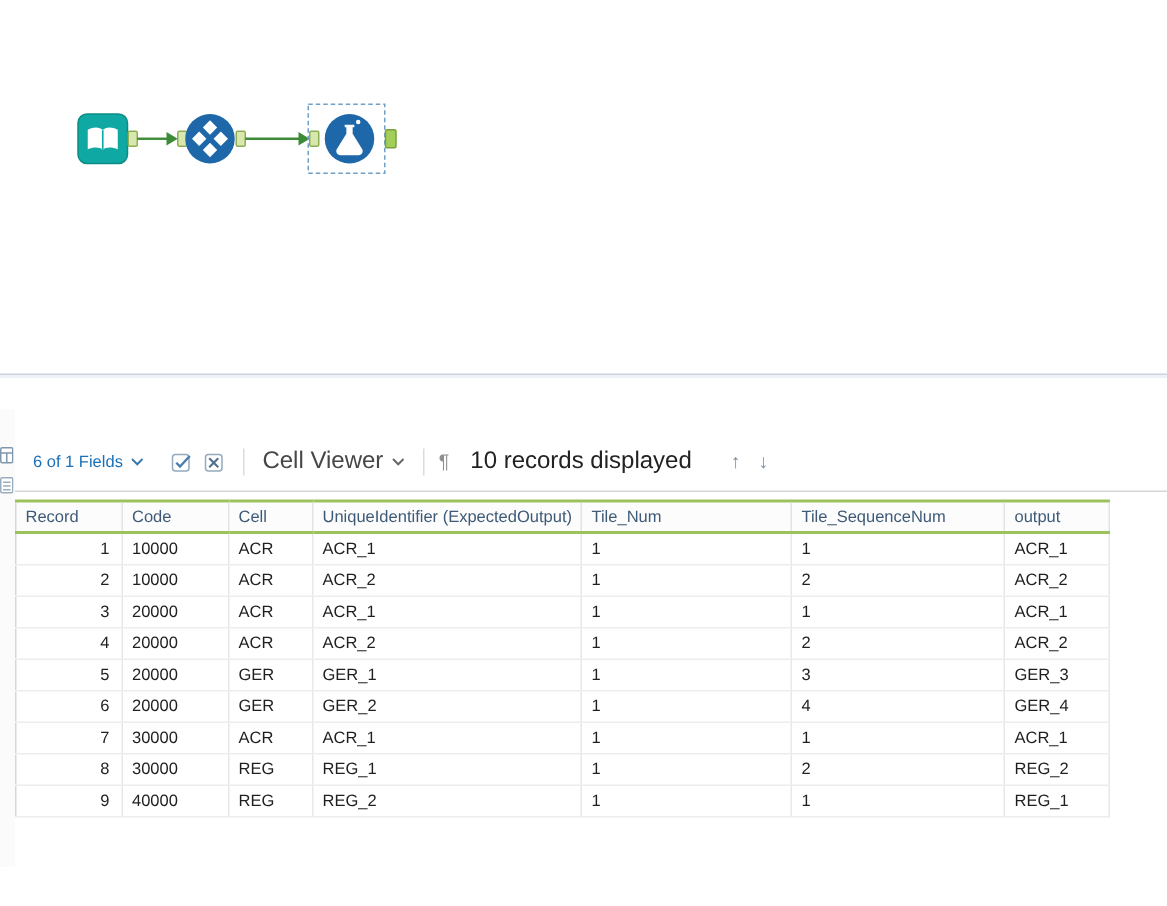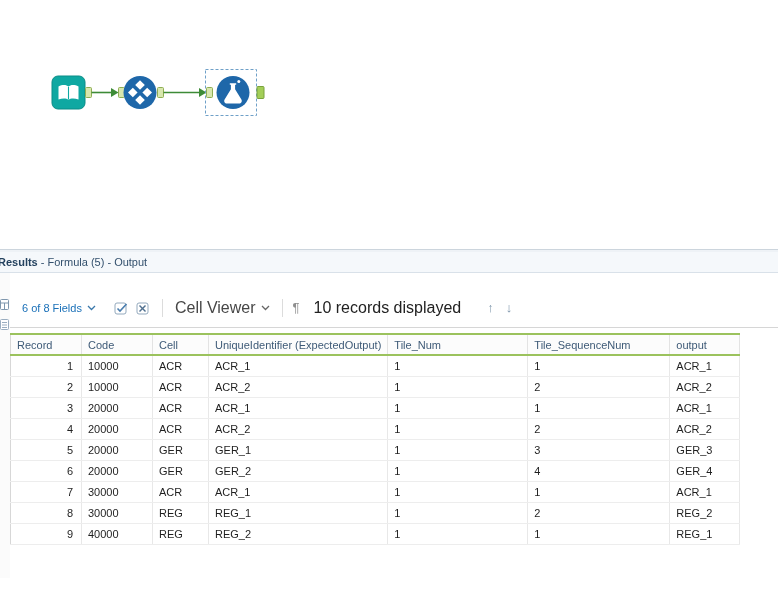--- a/index.html
+++ b/index.html
@@ -111,24 +111,20 @@
 
       <g>
         <rect x="257" y="86.5" width="7" height="12" rx="1" fill="#a3ce58" stroke="#79a23c"></rect>
       </g>
     </svg>
 
   </div>
 
   <div class="splitter"></div>
 
-  <div class="results-title">
-    <span class="t-bold">Results</span>
-    <span class="t-rest"> - Formula (5) - Output</span>
-  </div>
 
   <div class="rail">
     <div class="rail-icon" style="top:24px;">
       <svg width="9" height="13">
           <rect x="0.5" y="1.5" width="8" height="10" rx="1" fill="#fff" stroke="#7f97ad"></rect>
           <line x1="0.5" y1="5" x2="8.5" y2="5" stroke="#7f97ad"></line>
           <line x1="4.5" y1="5" x2="4.5" y2="11.5" stroke="#7f97ad"></line>
         </svg>
     </div>
     <div class="rail-icon" style="top:44px;">
@@ -136,21 +132,21 @@
           <rect x="0.5" y="1.5" width="8" height="10" rx="1" fill="#fff" stroke="#9aadc0"></rect>
           <line x1="2" y1="4.5" x2="7" y2="4.5" stroke="#9aadc0"></line>
           <line x1="2" y1="7" x2="7" y2="7" stroke="#9aadc0"></line>
           <line x1="2" y1="9.5" x2="7" y2="9.5" stroke="#9aadc0"></line>
         </svg>
     </div>
   </div>
 
   <div class="toolbar">
     <div class="tb-fields">
-      <span>6 of 8 Fields</span>
+      <span>6 of 1 Fields</span>
       <span class="tb-icon">
         <svg width="9" height="6">
             <polyline points="1,1 4.5,4.5 8,1" fill="none" stroke="#3a78ab" stroke-width="1.3"></polyline>
           </svg>
       </span>
     </div>
     <span class="tb-icon tb-check">
       <svg width="15" height="14">
           <rect x="1" y="2" width="11" height="11" rx="2" fill="none" stroke="#93a9bd"></rect>
           <polyline points="3.5,7.5 6,10 12.5,3" fill="none" stroke="#4a7dae" stroke-width="1.6"></polyline>

